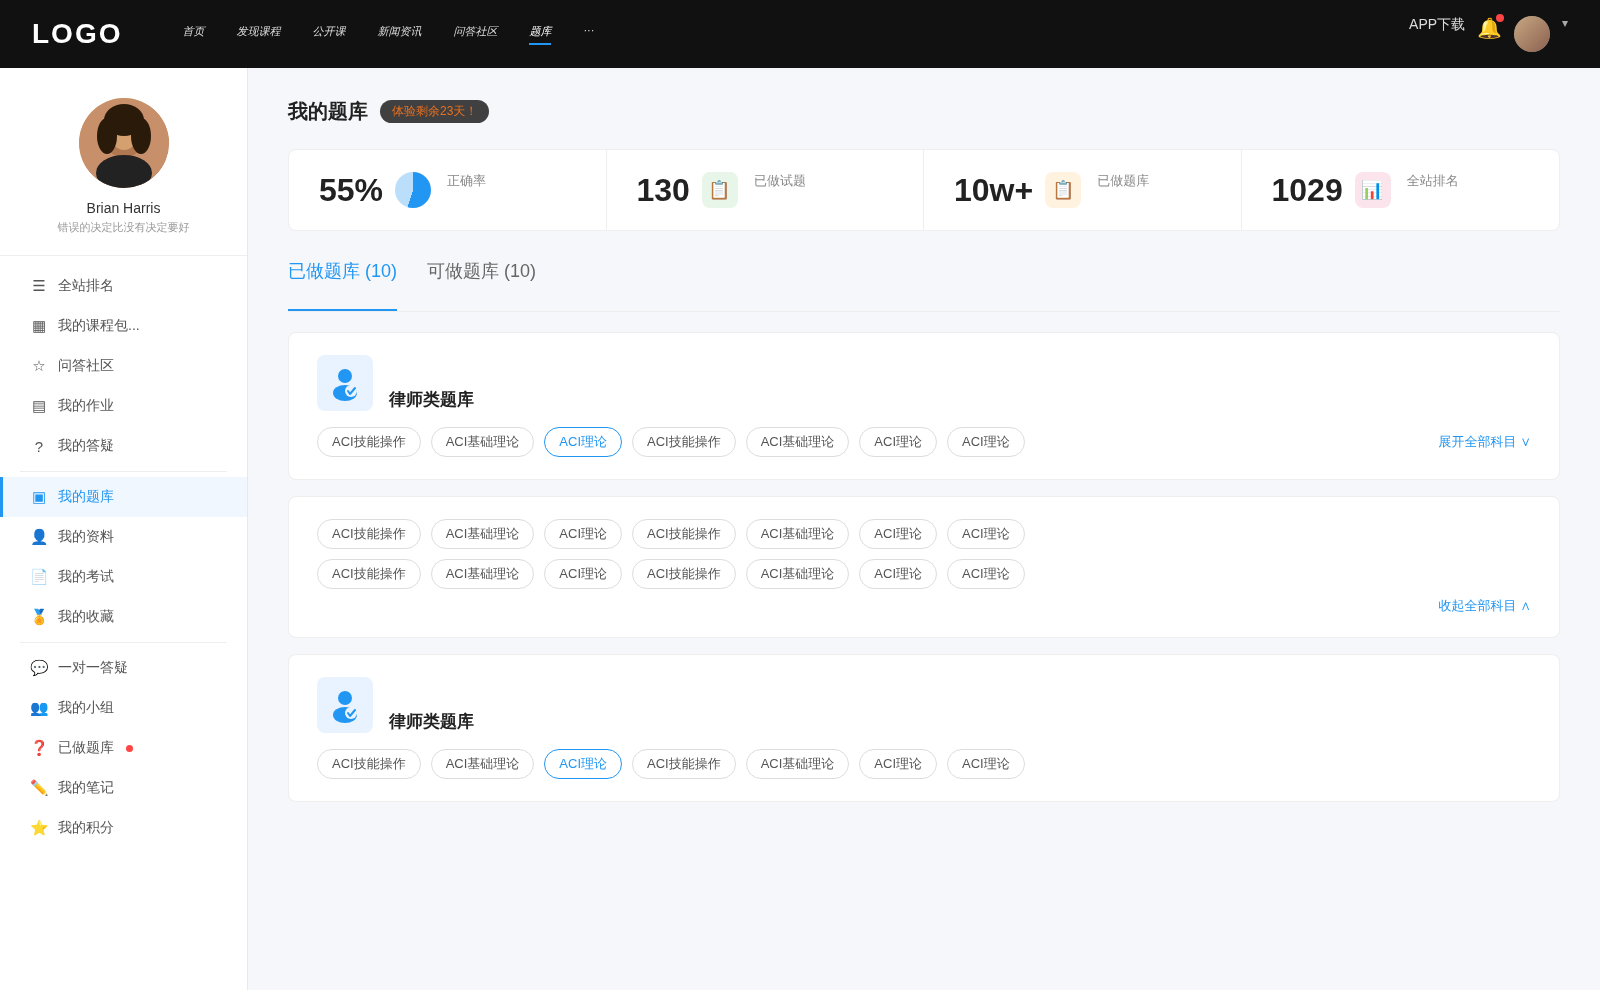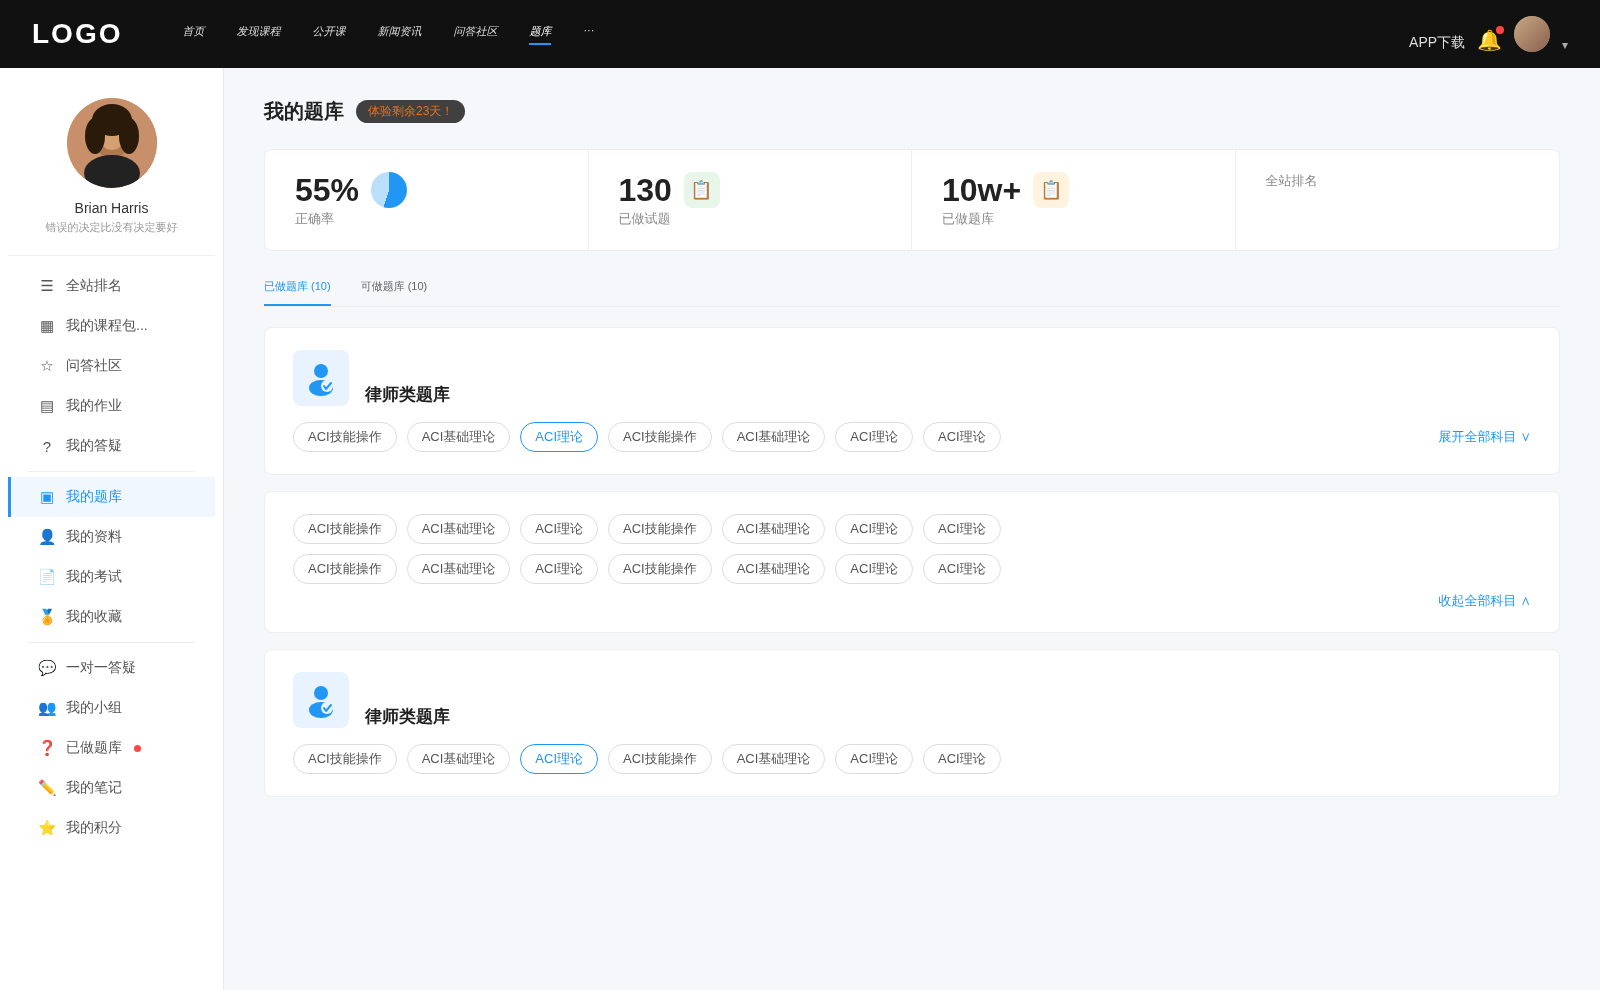--- a/index.html
+++ b/index.html
@@ -34,21 +34,21 @@
       cursor: pointer;
       padding-bottom: 4px;
       font-style: italic;
     }
     .navbar-item.active {
       color: #fff;
       border-bottom: 2px solid #2196f3;
     }
     .navbar-right {
       display: flex;
-      align-items: flex-end;
+      align-items: flex-start;
       gap: 12px;
     }
     .navbar-app-download {
       color: #ddd;
       font-size: 14px;
       cursor: pointer;
     }
     .navbar-bell {
       position: relative;
       cursor: pointer;
@@ -75,24 +75,24 @@
 
     
     .layout {
       margin-top: 68px;
       display: flex;
       min-height: calc(990px - 68px);
     }
 
     
     .sidebar {
-      width: 224px;
+      width: 248px;
       background: #fff;
       border-right: 1px solid #e8e8e8;
-      padding: 30px 8px 20px;
+      padding: 30px 0 20px;
       flex-shrink: 0;
     }
     .sidebar-profile {
       display: flex;
       flex-direction: column;
       align-items: center;
       padding-bottom: 20px;
       border-bottom: 1px solid #eee;
       margin-bottom: 10px;
     }
@@ -169,22 +169,22 @@
       background: #fff;
       border-radius: 8px;
       margin-bottom: 28px;
       border: 1px solid #eee;
       overflow: hidden;
     }
     .stat-item {
       padding: 22px 30px;
       border-right: 1px solid #eee;
       display: flex;
-      flex-direction: column;
-      gap: 2px;
+      flex-direction: row;
+      gap: 16px;
     }
     .stat-item:last-child { border-right: none; }
     .stat-top {
       display: flex;
       align-items: center;
       gap: 12px;
     }
     .stat-value {
       font-size: 32px;
       font-weight: 700;
@@ -200,23 +200,23 @@
     .stat-label { font-size: 13px; color: #888; }
 
     
     .tabs {
       display: flex;
       gap: 30px;
       margin-bottom: 20px;
       border-bottom: 1px solid #eee;
     }
     .tab {
-      font-size: 11px;
+      font-size: 18px;
       color: #666;
-      padding-bottom: 10px;
+      padding-bottom: 26px;
       cursor: pointer;
     }
     .tab.active {
       color: #2196f3;
       border-bottom: 2px solid #2196f3;
       font-weight: 500;
     }
 
     
     .bank-card {
@@ -431,20 +431,24 @@
 
       <div class="stat-item">
         <div class="stat-top">
           <span class="stat-value">10w+</span>
           <div class="stat-icon icon-orange" style="width:36px;height:36px;border-radius:8px;background:#fff3e0;display:flex;align-items:center;justify-content:center;font-size:18px;">📋</div>
         </div>
         <span class="stat-label">已做题库</span>
       </div>
 
       <div class="stat-item">
+        <div class="stat-top">
+          <span class="stat-value">1029</span>
+          <div class="stat-icon icon-red" style="width:36px;height:36px;border-radius:8px;background:#fce4ec;display:flex;align-items:center;justify-content:center;font-size:18px;">📊</div>
+        </div>
         <span class="stat-label">全站排名</span>
       </div>
     </div>
 
     <div class="tabs">
       <span class="tab active">已做题库 (10)</span>
       <span class="tab">可做题库 (10)</span>
     </div>
 
     <div class="bank-card">

